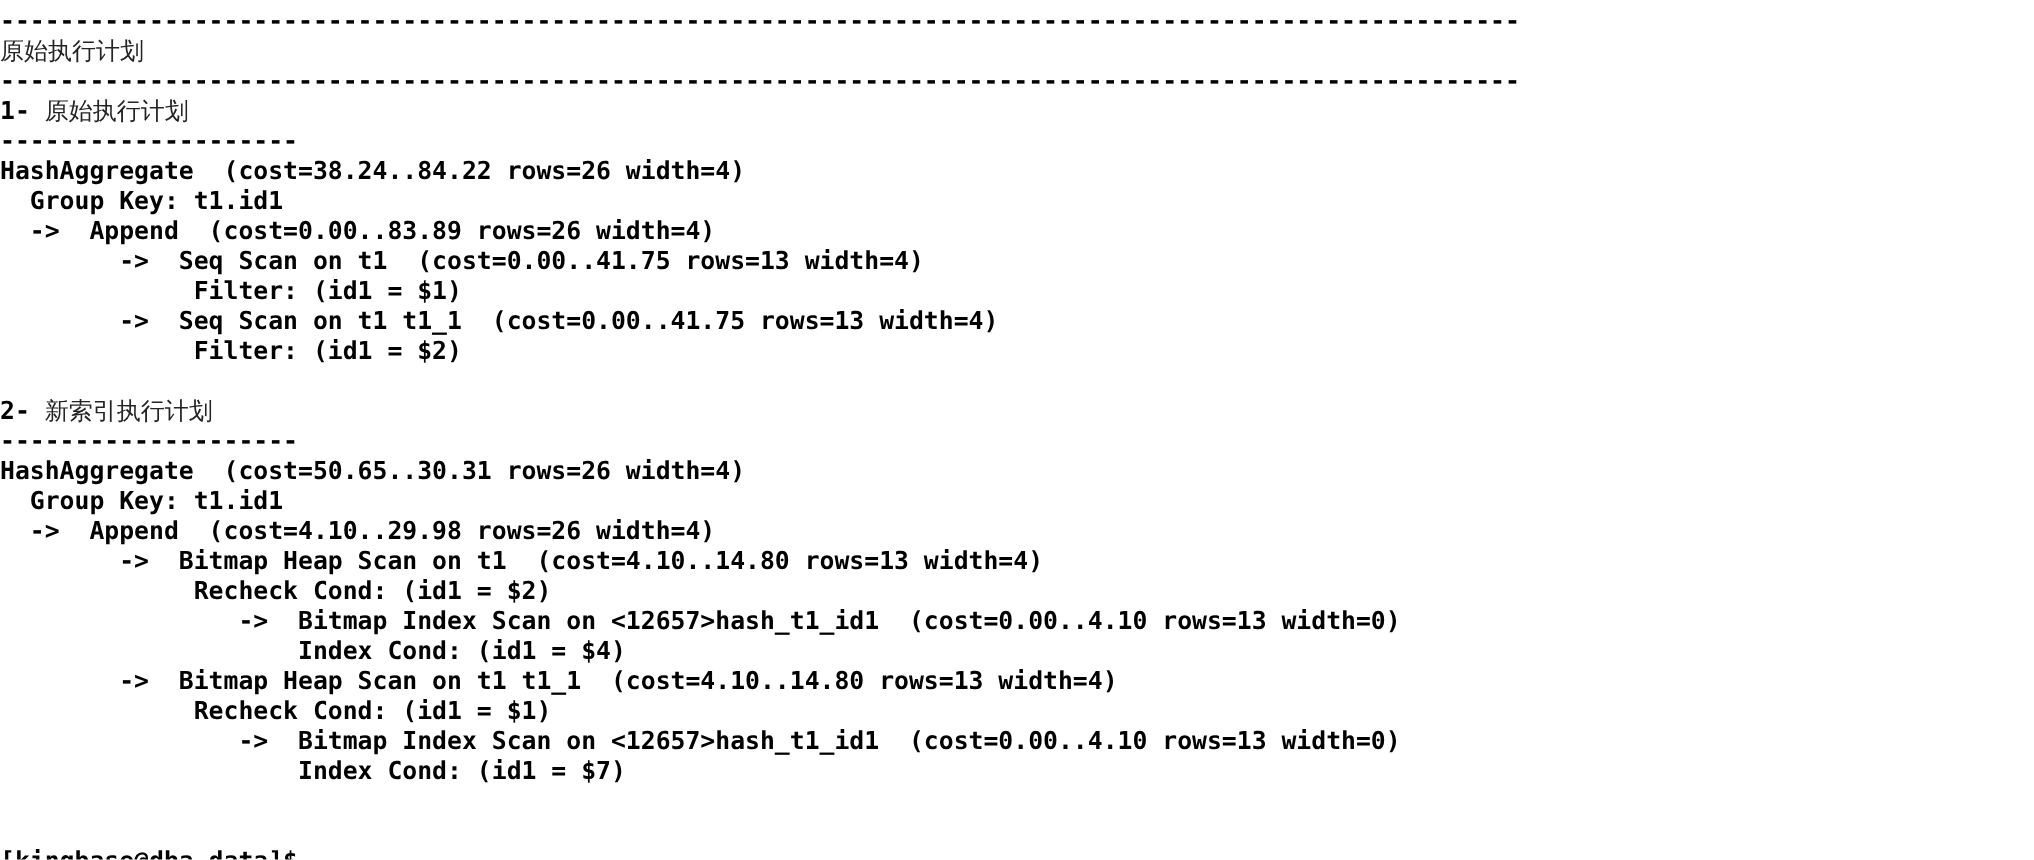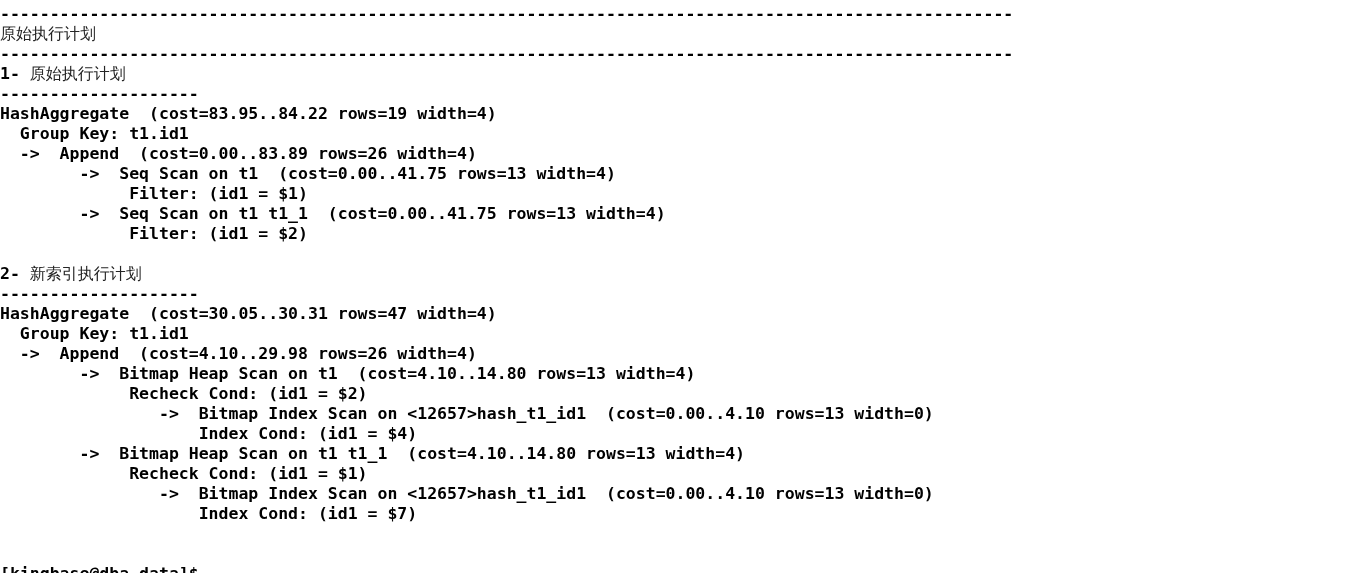--- a/index.html
+++ b/index.html
@@ -61,35 +61,35 @@
   <div class="line">------------------------------------------------------------------------------------------------------</div>
 
   <div class="line cjk">原始执行计划</div>
 
   <div class="line">------------------------------------------------------------------------------------------------------</div>
 
   <div class="line cjk"><span class="mono-prefix">1- </span><span>原始执行计划</span></div>
 
   <div class="line">--------------------</div>
 
-  <div class="line">HashAggregate  (cost=83.95..84.22 rows=19 width=4)</div>
+  <div class="line">HashAggregate  (cost=38.24..84.22 rows=26 width=4)</div>
   <div class="line">  Group Key: t1.id1</div>
   <div class="line">  -&gt;  Append  (cost=0.00..83.89 rows=26 width=4)</div>
   <div class="line">        -&gt;  Seq Scan on t1  (cost=0.00..41.75 rows=13 width=4)</div>
   <div class="line">             Filter: (id1 = $1)</div>
   <div class="line">        -&gt;  Seq Scan on t1 t1_1  (cost=0.00..41.75 rows=13 width=4)</div>
   <div class="line">             Filter: (id1 = $2)</div>
 
   <div class="line blank">&nbsp;</div>
 
   <div class="line cjk"><span class="mono-prefix">2- </span><span>新索引执行计划</span></div>
 
   <div class="line">--------------------</div>
 
-  <div class="line">HashAggregate  (cost=30.05..30.31 rows=47 width=4)</div>
+  <div class="line">HashAggregate  (cost=50.65..30.31 rows=26 width=4)</div>
   <div class="line">  Group Key: t1.id1</div>
   <div class="line">  -&gt;  Append  (cost=4.10..29.98 rows=26 width=4)</div>
   <div class="line">        -&gt;  Bitmap Heap Scan on t1  (cost=4.10..14.80 rows=13 width=4)</div>
   <div class="line">             Recheck Cond: (id1 = $2)</div>
   <div class="line">                -&gt;  Bitmap Index Scan on &lt;12657&gt;hash_t1_id1  (cost=0.00..4.10 rows=13 width=0)</div>
   <div class="line">                    Index Cond: (id1 = $4)</div>
   <div class="line">        -&gt;  Bitmap Heap Scan on t1 t1_1  (cost=4.10..14.80 rows=13 width=4)</div>
   <div class="line">             Recheck Cond: (id1 = $1)</div>
   <div class="line">                -&gt;  Bitmap Index Scan on &lt;12657&gt;hash_t1_id1  (cost=0.00..4.10 rows=13 width=0)</div>
   <div class="line">                    Index Cond: (id1 = $7)</div>

